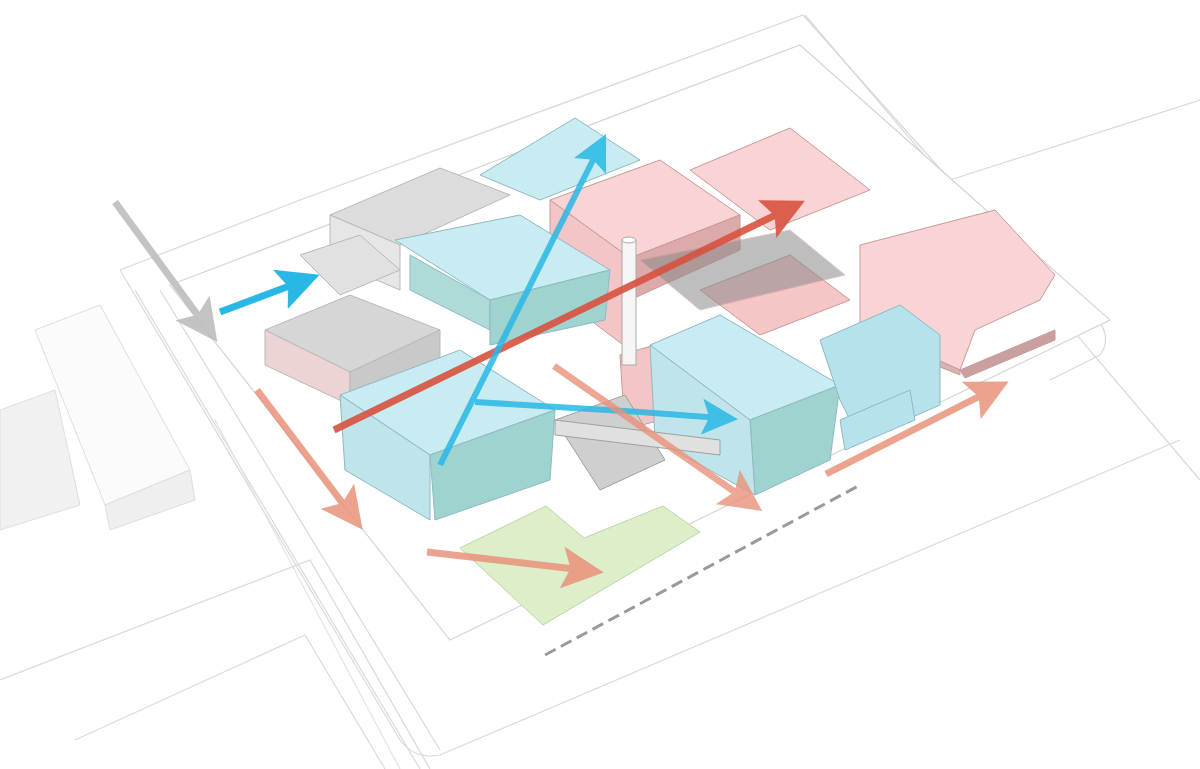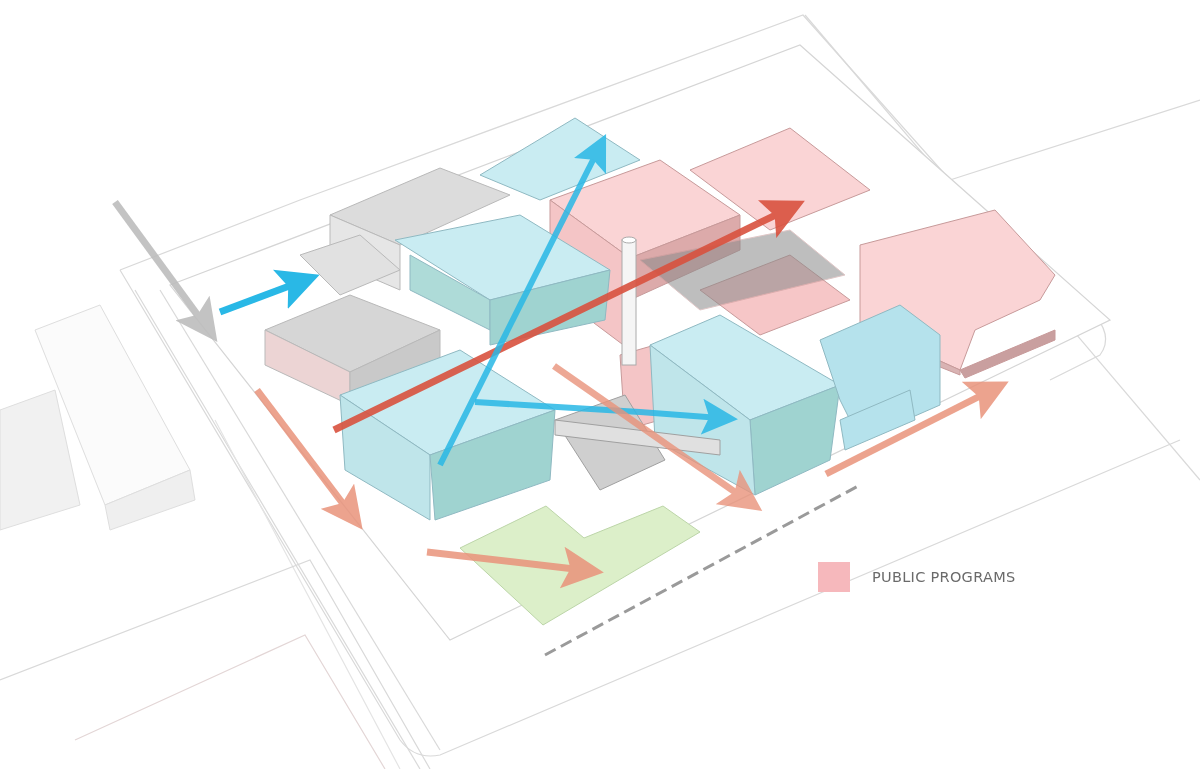--- a/index.html
+++ b/index.html
@@ -110,17 +110,13 @@
     <line x1="440" y1="465" x2="598" y2="150" stroke="#29b8e6" stroke-width="6" opacity="0.85" marker-end="url(#ah-private)"></line>
     <polyline points="475,402 640,412 720,418" stroke="#29b8e6" stroke-width="6" opacity="0.85" marker-end="url(#ah-private)"></polyline>
     <line x1="257" y1="390" x2="350" y2="513" stroke="#e9937b" stroke-width="7" opacity="0.85" marker-end="url(#ah-public)"></line>
     <line x1="427" y1="552" x2="583" y2="570" stroke="#e9937b" stroke-width="7" opacity="0.85" marker-end="url(#ah-public)"></line>
     <line x1="554" y1="366" x2="745" y2="499" stroke="#e9937b" stroke-width="7" opacity="0.8" marker-end="url(#ah-public)"></line>
     <line x1="826" y1="474" x2="990" y2="391" stroke="#e9937b" stroke-width="7" opacity="0.85" marker-end="url(#ah-public)"></line>
   </g>
 </svg>
 
 <div class="legend">
-  <div class="legend-item">
-    <div class="legend-swatch" style="background:#f6b8bc"></div>
-    <span class="legend-label">PUBLIC PROGRAMS</span>
-  </div>
 </div>
 
 </body></html>

